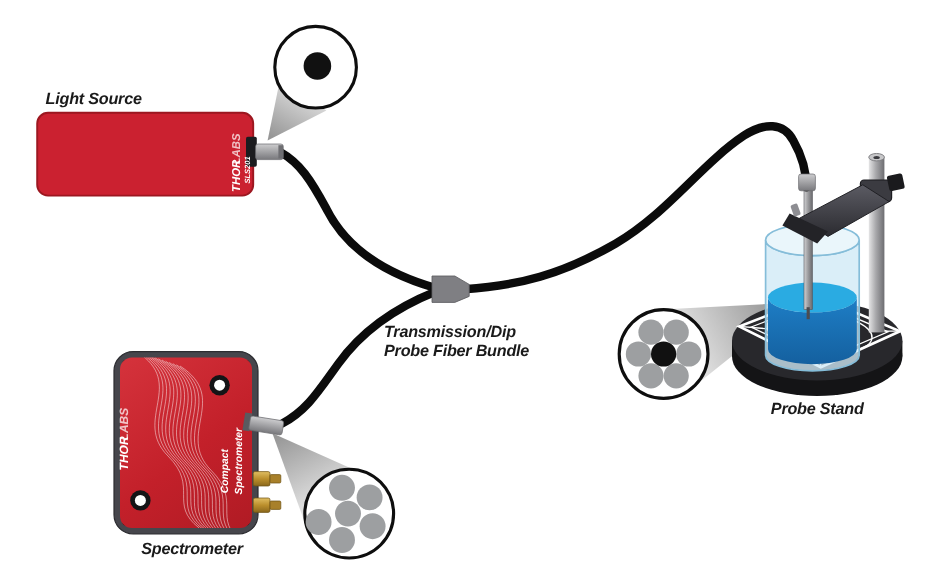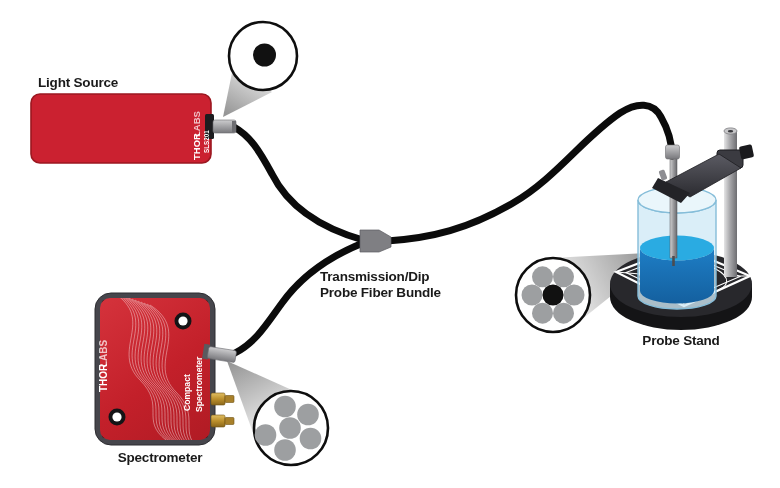--- a/index.html
+++ b/index.html
@@ -1,16 +1,16 @@
 <!DOCTYPE html>
 <html><head>
 <meta charset="utf-8">
 <style>
   html,body{margin:0;padding:0;background:#fff;}
-  .stage{position:relative;width:780px;height:488px;background:#ffffff;overflow:hidden;}
+  .stage{position:relative;width:780px;height:488px;background:#ffffff;overflow:hidden;font-style:italic;}
   svg{position:absolute;inset:0;display:block;}
   .lbl{font-family:"Liberation Sans",sans-serif;font-weight:700;font-size:13.5px;fill:#1a1a1a;letter-spacing:-0.2px;}
   .brand{font-family:"Liberation Sans",sans-serif;font-weight:700;fill:#ffffff;}
   .model{font-family:"Liberation Sans",sans-serif;font-weight:700;fill:#ffffff;}
 </style>
 </head>
 <body>
 
 <div class="stage">
 <svg width="780" height="488" viewBox="0 0 780 488">

